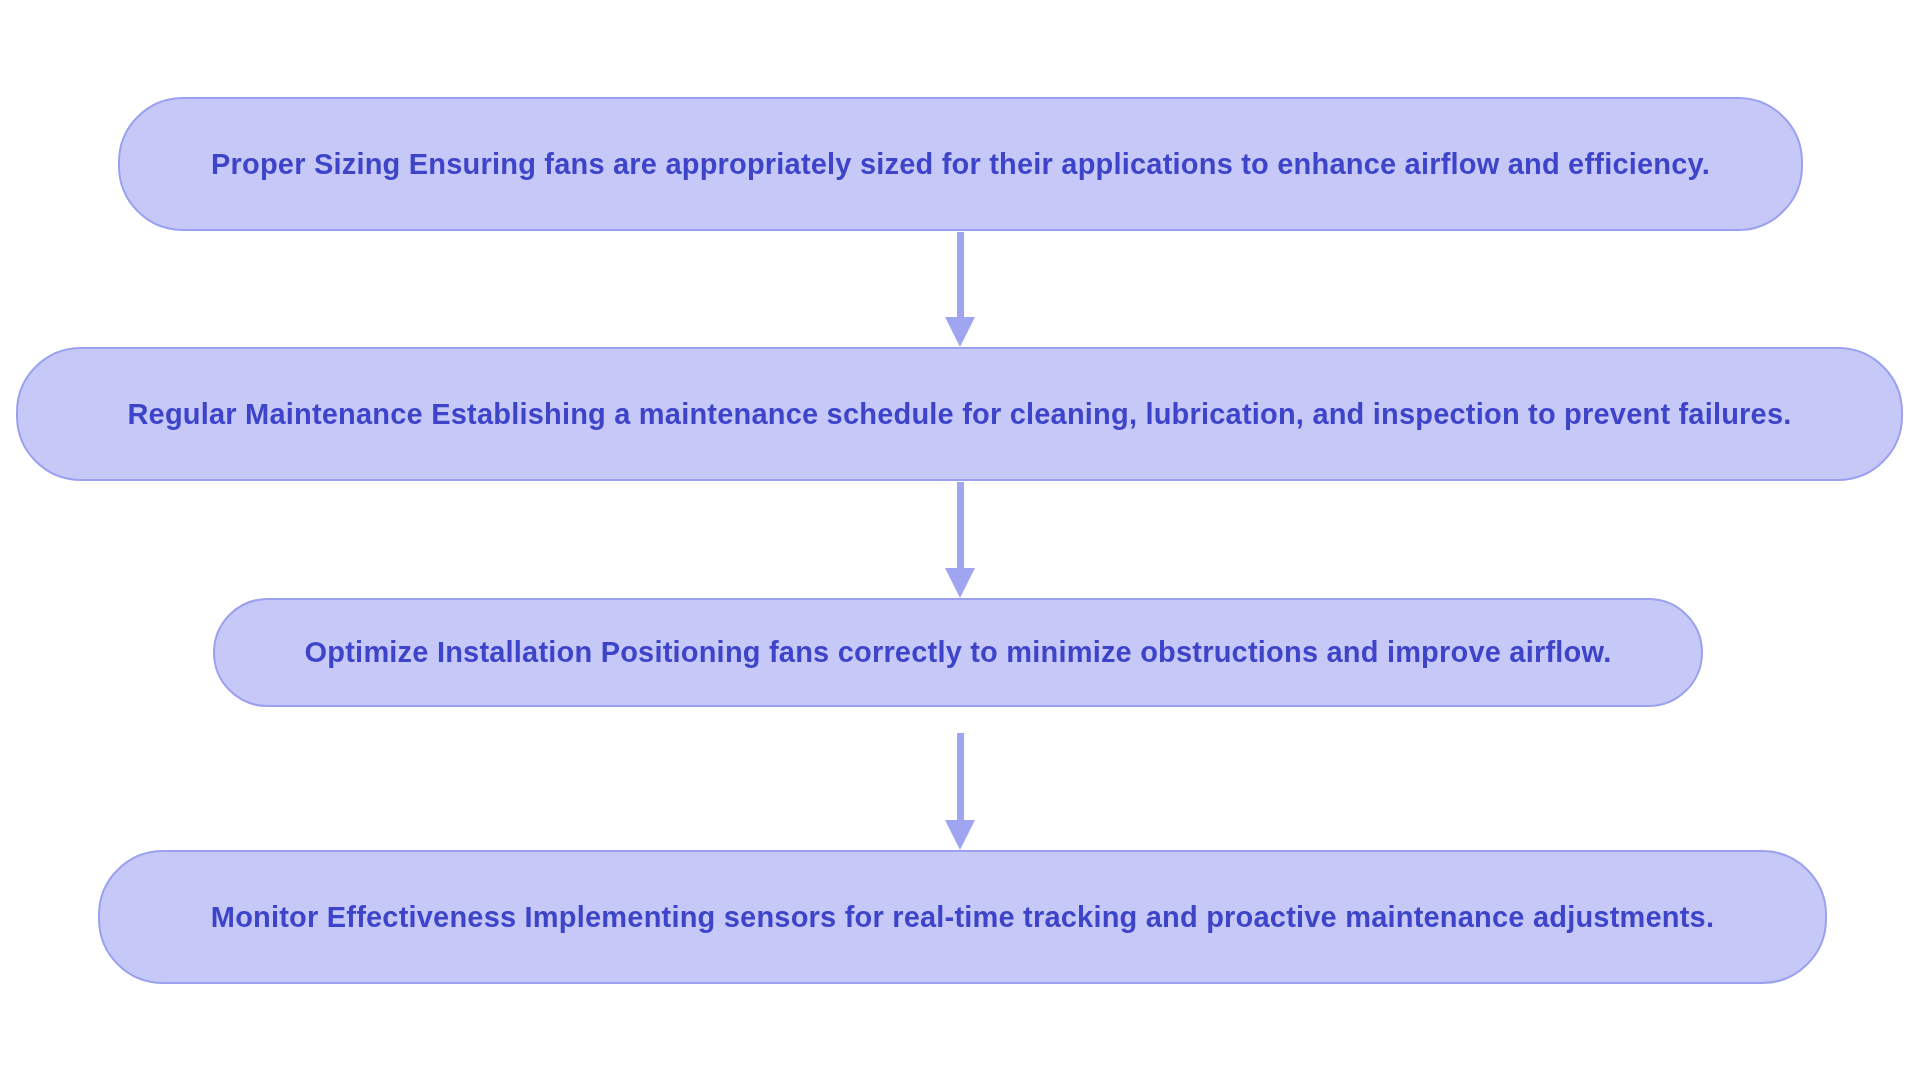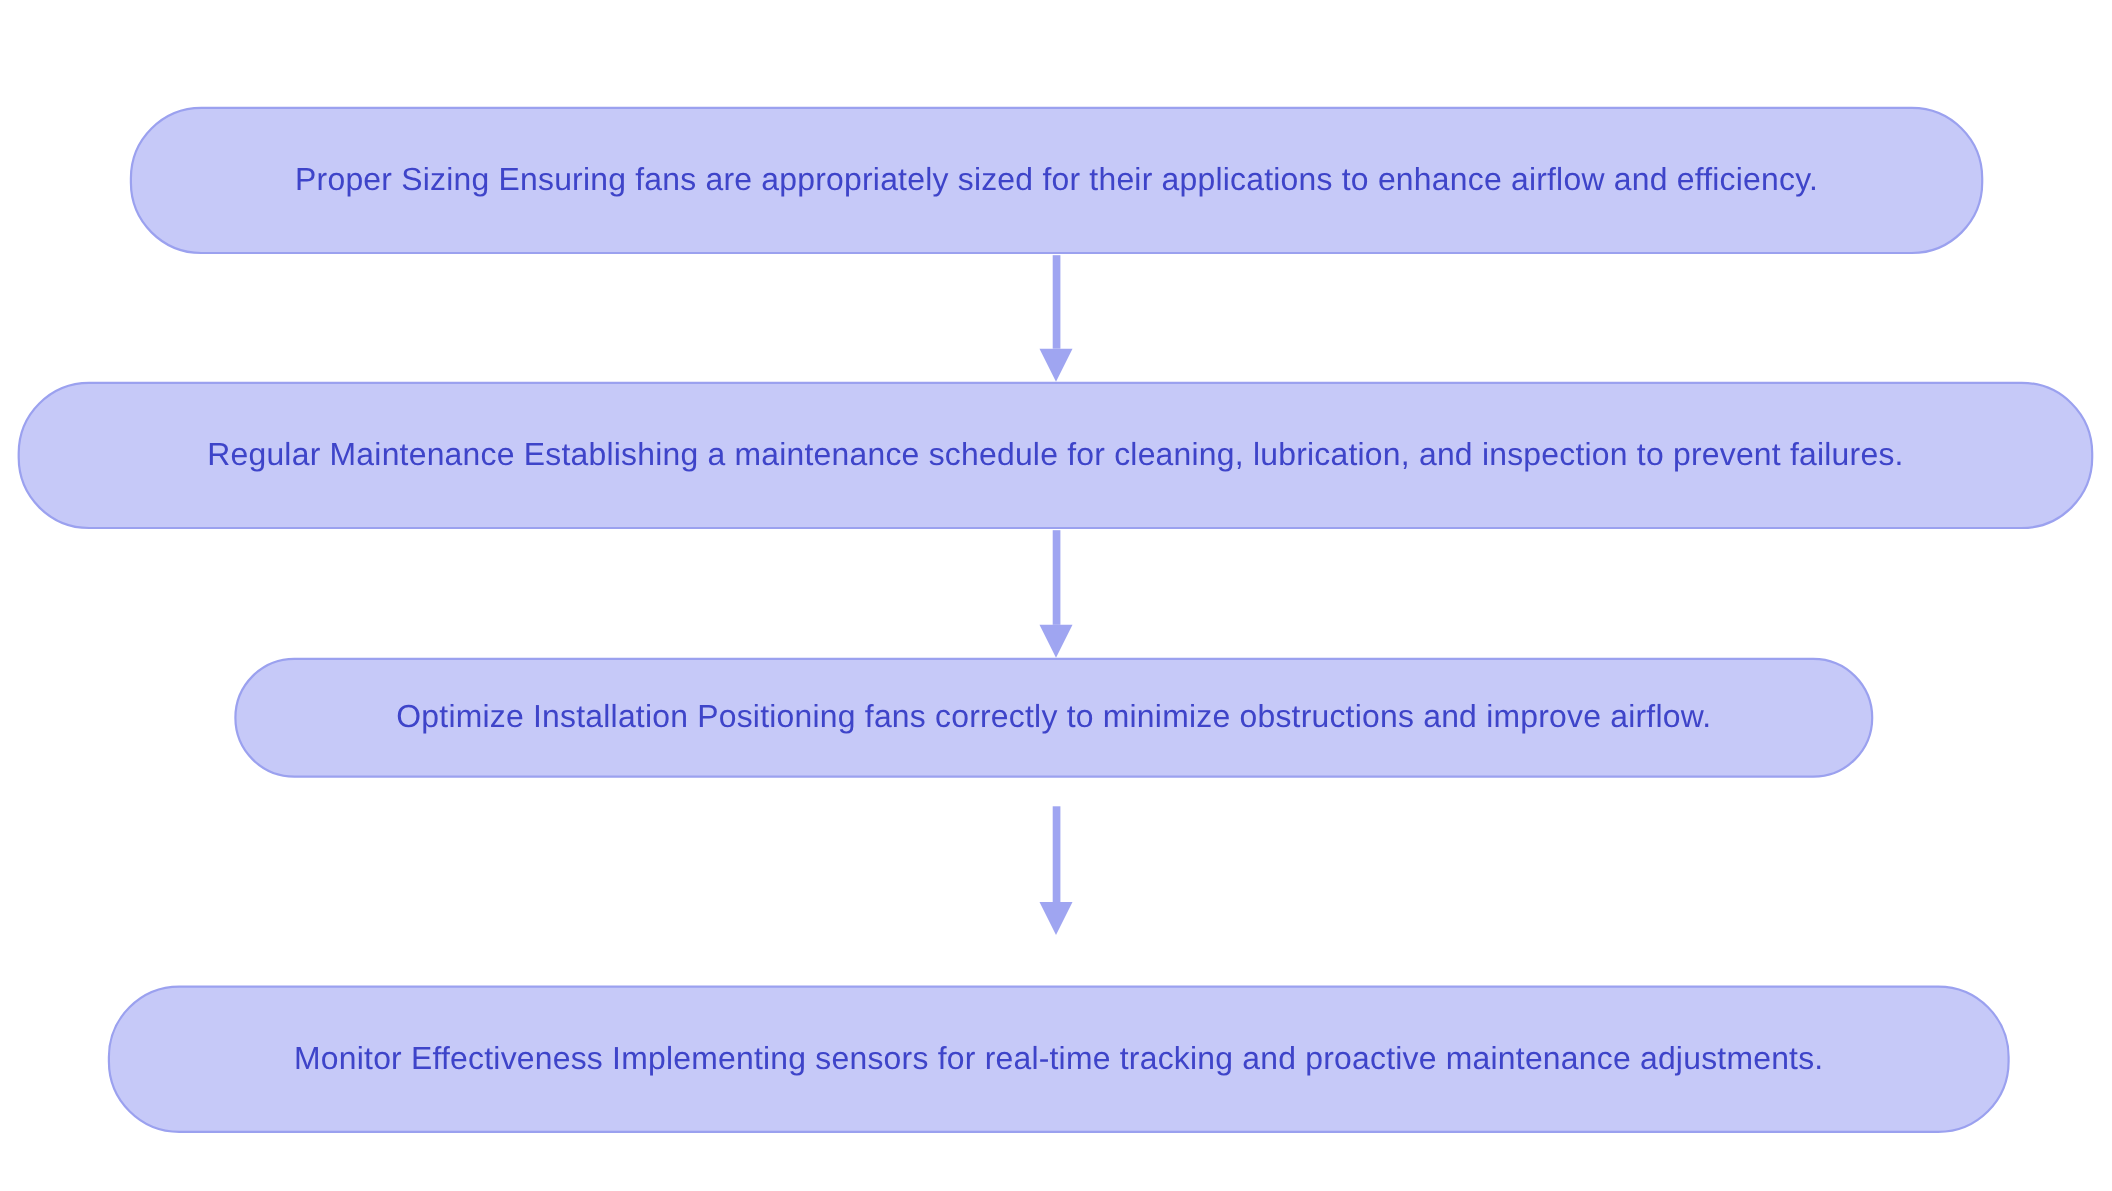--- a/index.html
+++ b/index.html
@@ -26,25 +26,26 @@
     border: 2px solid var(--node-border);
     border-radius: 65px;
     display: flex;
     align-items: center;
     justify-content: center;
     text-align: center;
     color: var(--node-text);
     font-size: 29px;
     letter-spacing: 0.2px;
     padding: 0 40px;
+    font-weight: bold;
   }
   .node-1 { left: 118px; top:  97px; width: 1685px; height: 134px; }
   .node-2 { left:  16px; top: 347px; width: 1887px; height: 134px; justify-content: center; }
   .node-3 { left: 213px; top: 598px; width: 1490px; height: 109px; }
-  .node-4 { left:  98px; top: 850px; width: 1729px; height: 134px; margin-top: 46px; }
+  .node-4 { left:  98px; top: 850px; width: 1729px; height: 134px; }
 
   .arrow {
     position: absolute;
     left: 945px;            
     width: 30px;
     display: flex;
     flex-direction: column;
     align-items: center;
   }
   .arrow .shaft {

